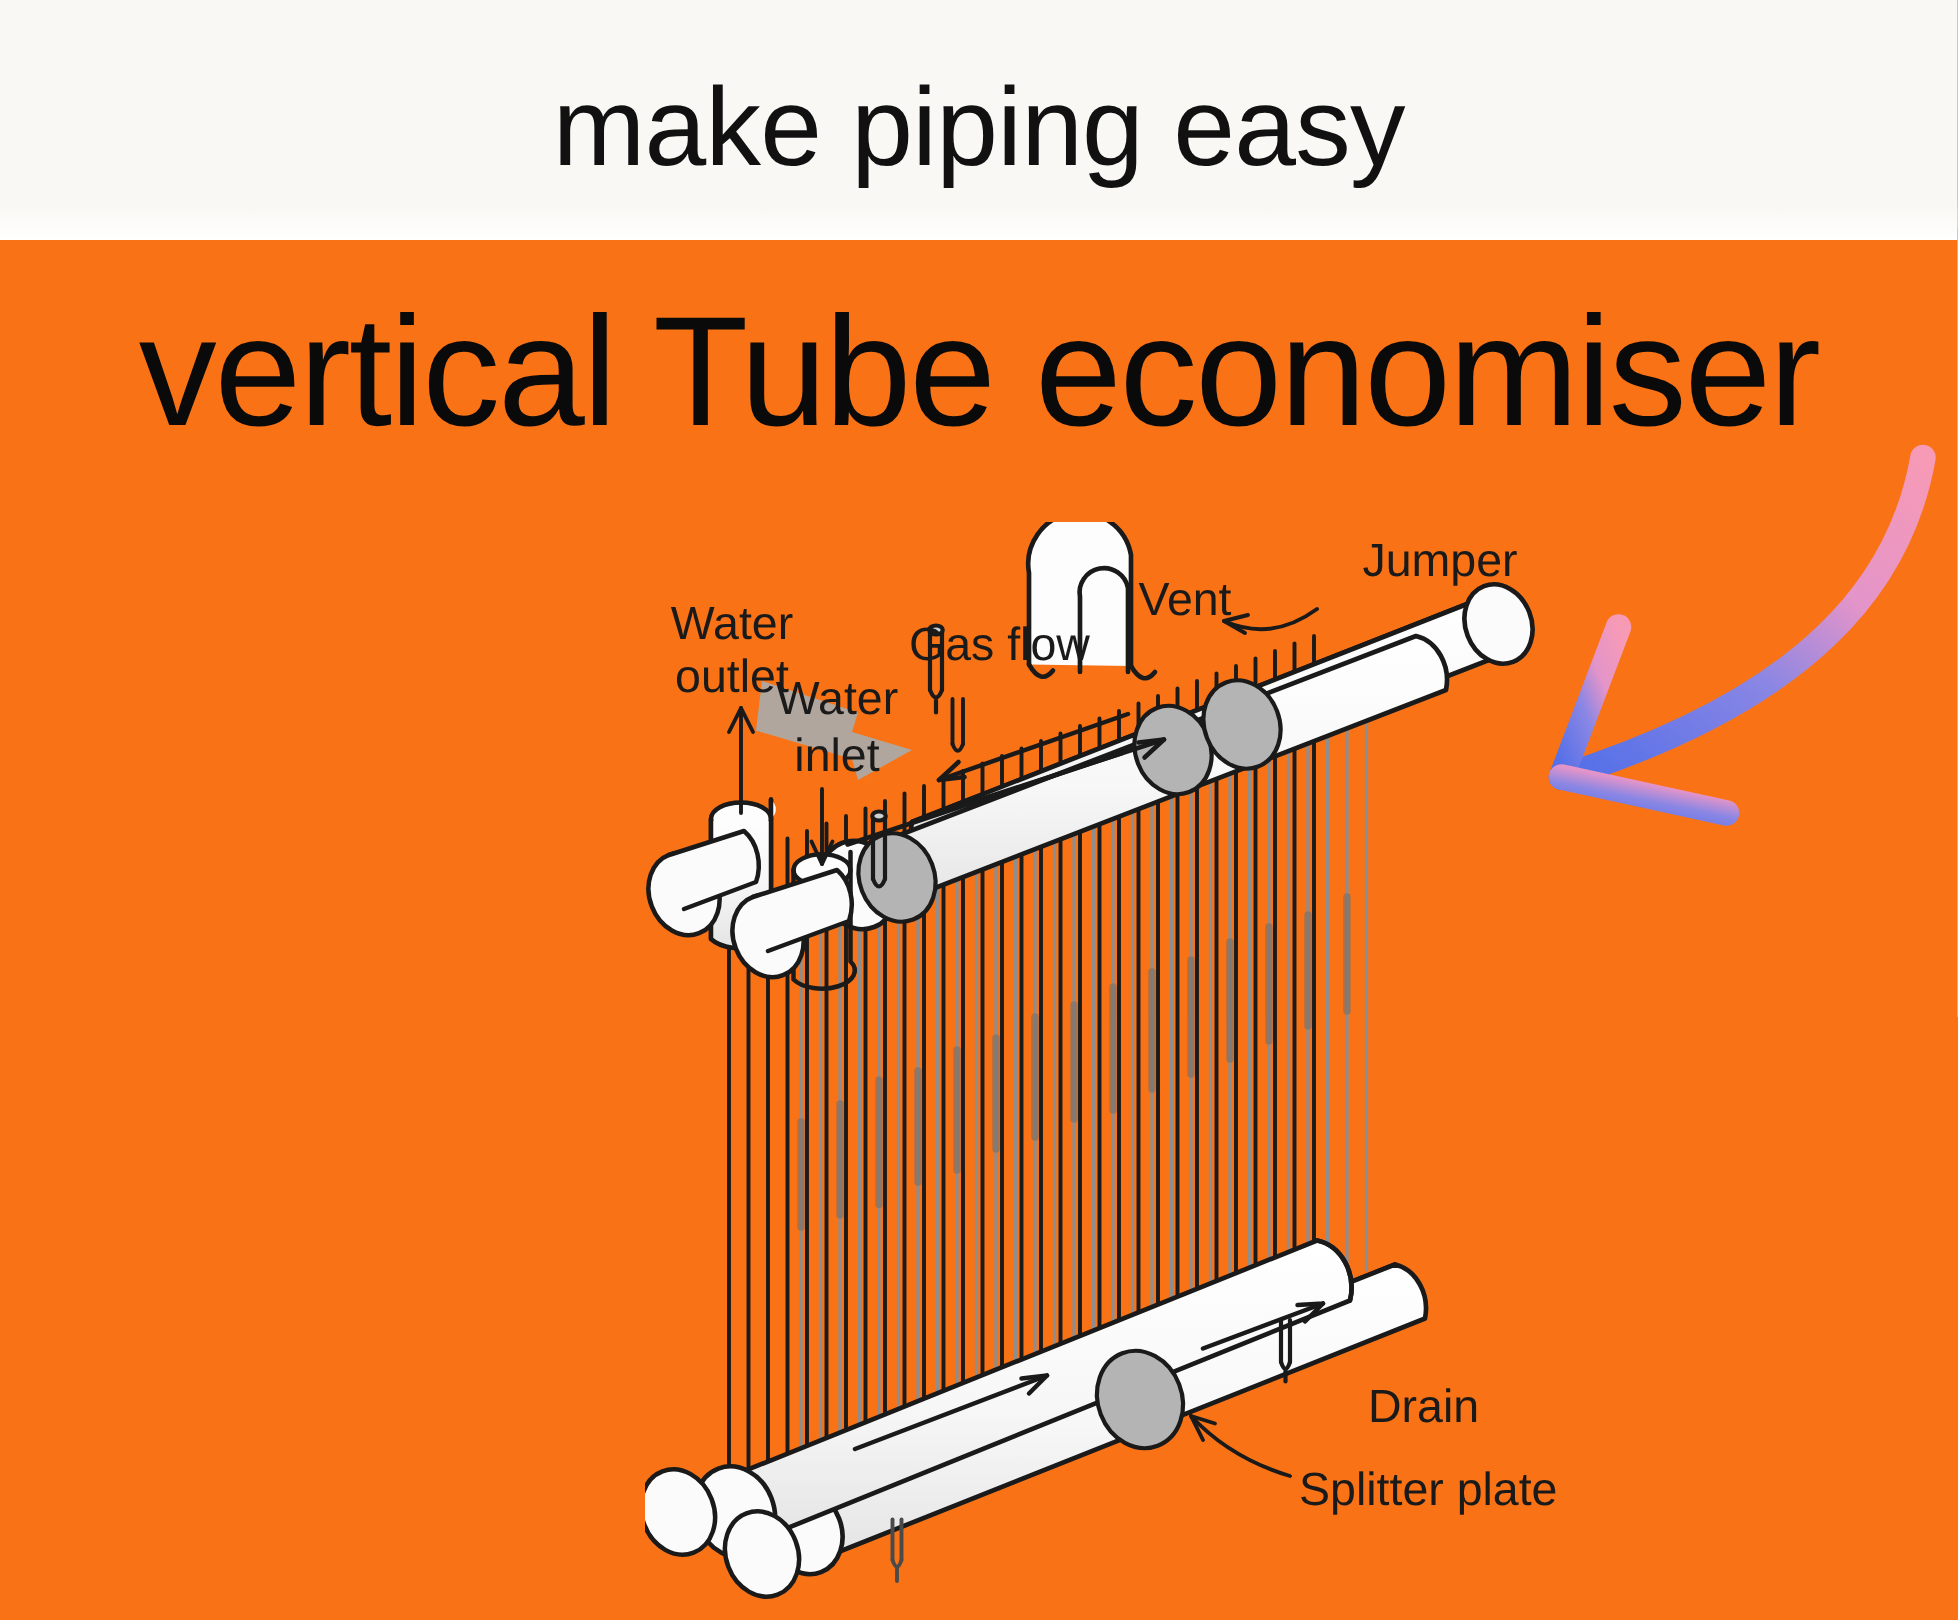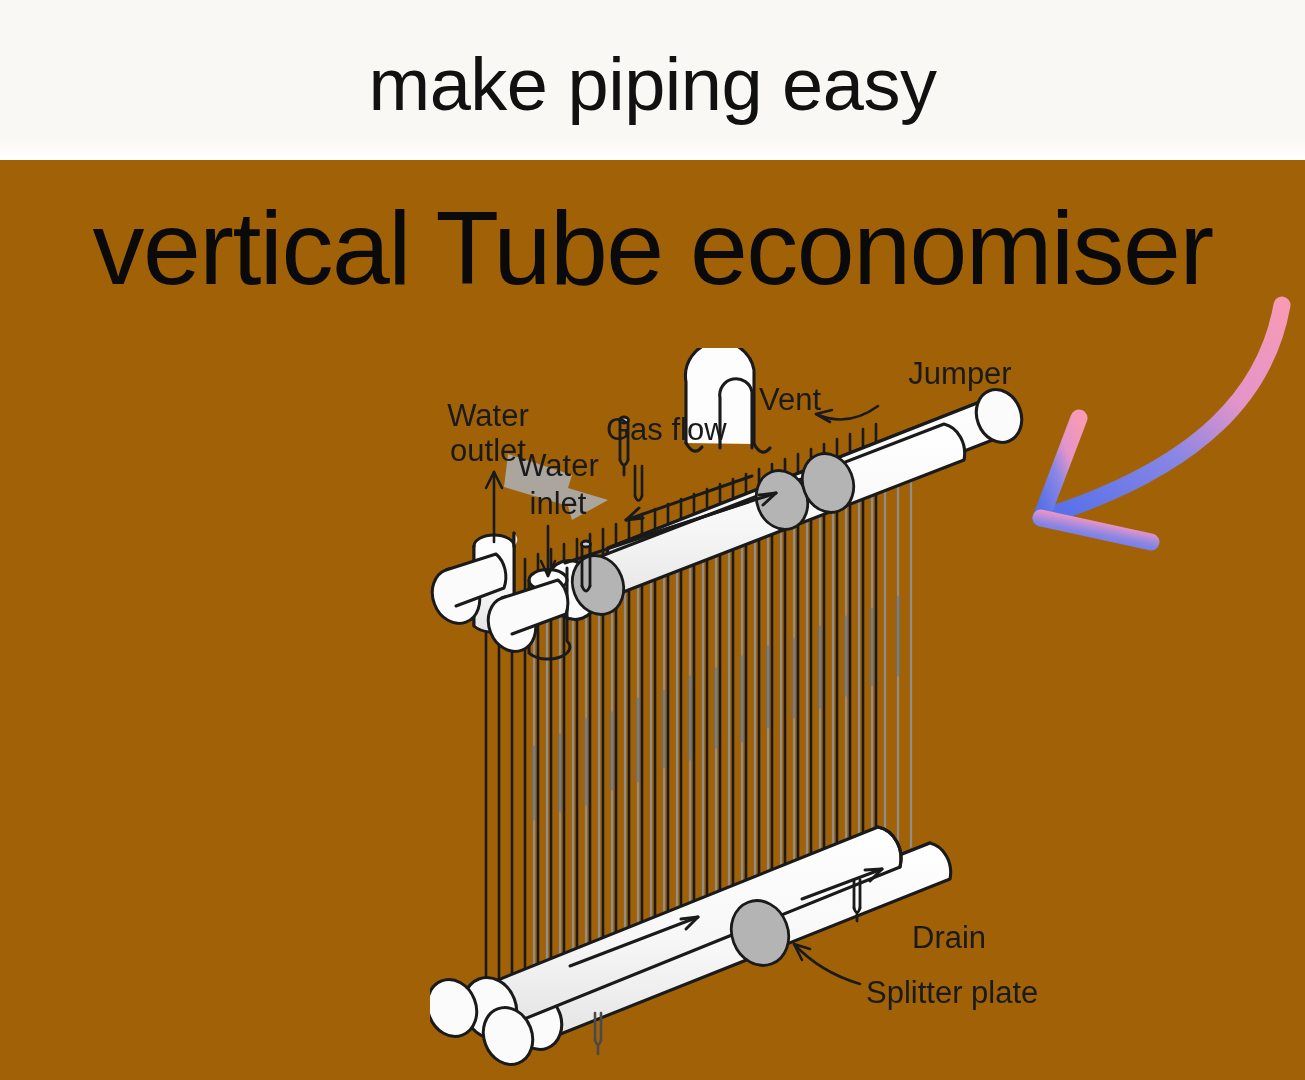--- a/index.html
+++ b/index.html
@@ -3,21 +3,21 @@
 <meta charset="utf-8">
 <title>vertical Tube economiser</title>
 <style>
   html,body{margin:0;padding:0;}
   body{
     width:1305px;height:1080px;
     background:#ffffff;
     font-family:"Liberation Sans","DejaVu Sans",sans-serif;
     overflow:hidden;position:relative;
   }
-  #page{position:relative;width:1305px;height:1080px;background:#a16207;}
+  #page{position:relative;width:1305px;height:1080px;background:#f97316;}
 
   
   .paper-band{
     position:absolute;left:0;top:0;width:1305px;height:152px;
     background:#faf8f4;
     z-index:0;
   }
   .paper-band2{
     position:absolute;left:0;top:138px;width:1305px;height:22px;
     background:linear-gradient(#faf8f4,#ffffff);

